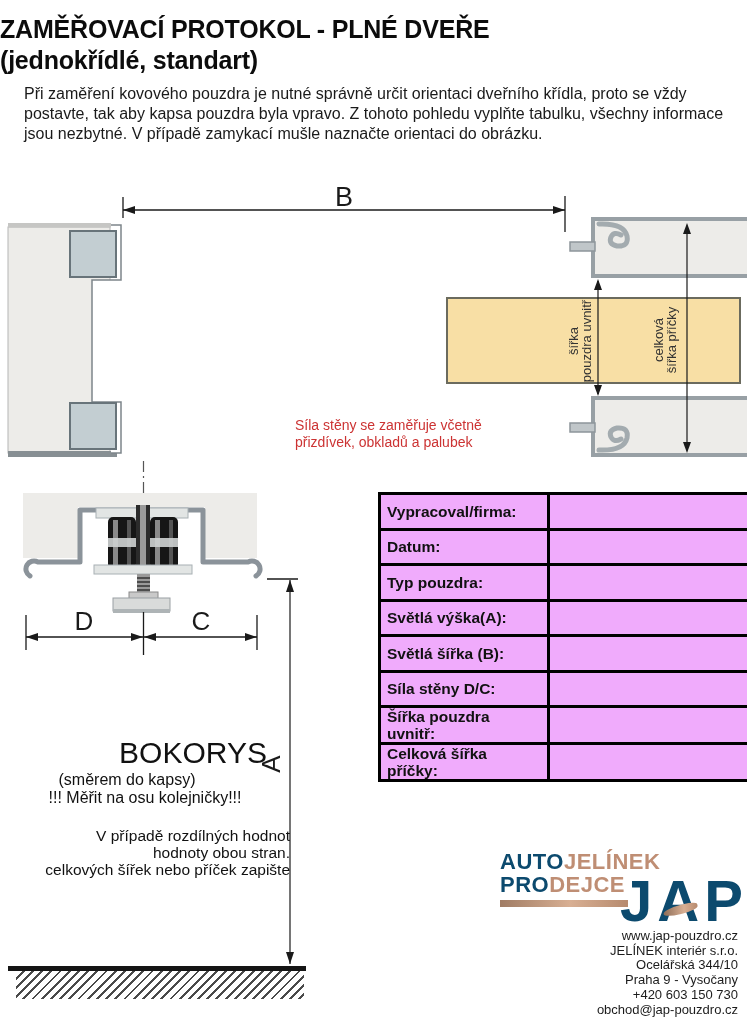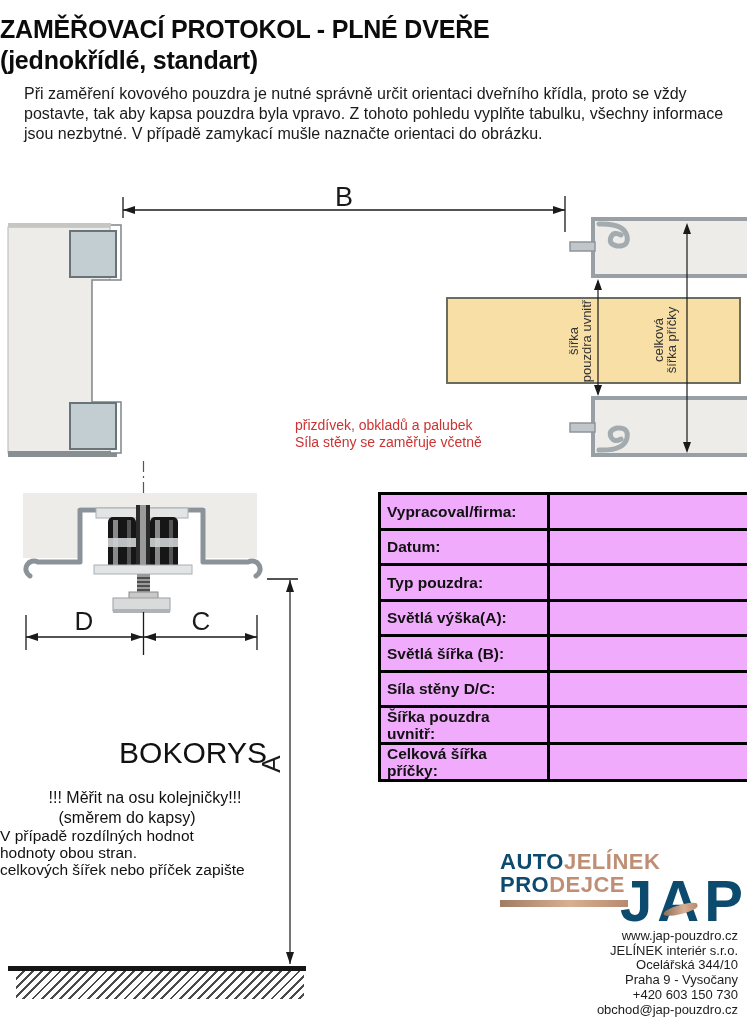--- a/index.html
+++ b/index.html
@@ -12,23 +12,23 @@
   .title{left:0;top:14px;width:645px;text-align:left;font-weight:800;
          font-size:25px;line-height:31px;letter-spacing:-0.2px;color:#0c0c0c;}
   
   .intro{left:24px;top:84px;width:712px;font-size:16px;line-height:20px;color:#1a1a1a;}
   
   .drawing{left:0;top:0;width:747px;height:1020px;}
   
   .red-note{left:295px;top:417px;font-size:14px;line-height:16.5px;}
   
   .bok-title{left:0;top:736px;width:290px;text-align:center;font-size:30px;color:#111;padding-left:48px;}
-  .bok-sub{left:0;top:809px;width:254px;text-align:center;font-size:16px;}
+  .bok-sub{left:0;top:771px;width:254px;text-align:center;font-size:16px;}
   .bok-warn{left:0;top:789px;width:290px;text-align:center;font-size:16px;}
-  .bok-note{left:0;top:827px;width:290px;text-align:left;font-size:15.5px;line-height:17px;}
+  .bok-note{left:0;top:827px;width:290px;text-align:right;font-size:15.5px;line-height:17px;}
   
   .form-table{left:378px;top:492px;border-collapse:collapse;table-layout:fixed;width:362px;}
   .form-table td{border:3px solid #000;height:32.5px;padding:0 6px;vertical-align:middle;
                  background:#f0abfc;}
   .form-table td.lbl{width:154px;font-weight:bold;font-size:15.5px;line-height:17px;}
   .form-table td.val{width:196px;}
   
   .auth-line1{left:500px;top:849px;font-size:22px;font-weight:bold;letter-spacing:0.5px;white-space:nowrap;}
   .auth-line2{left:500px;top:872px;font-size:22px;font-weight:bold;letter-spacing:0.5px;white-space:nowrap;text-align:right;}
   .c-gray{color:#0c4a6e;}
@@ -166,22 +166,22 @@
     <div>(jednokřídlé, standart)</div>
   </div>
 
   <div class="abs intro">
     <div>Při zaměření kovového pouzdra je nutné správně určit orientaci dveřního křídla, proto se vždy</div>
     <div>postavte, tak aby kapsa pouzdra byla vpravo. Z tohoto pohledu vyplňte tabulku, všechny informace</div>
     <div>jsou nezbytné. V případě zamykací mušle naznačte orientaci do obrázku.</div>
   </div>
 
   <div class="abs red-note" style="color:#cc3333;">
+    <div>Síla stěny se zaměřuje včetně</div>
     <div>přizdívek, obkladů a palubek</div>
-    <div>Síla stěny se zaměřuje včetně</div>
   </div>
 
   <div class="abs bok-title">BOKORYS</div>
   <div class="abs bok-sub">(směrem do kapsy)</div>
   <div class="abs bok-warn">!!! Měřit na osu kolejničky!!!</div>
   <div class="abs bok-note">
     <div>V případě rozdílných hodnot</div>
     <div>hodnoty obou stran.</div>
     <div>celkových šířek nebo příček zapište</div>
   </div>

